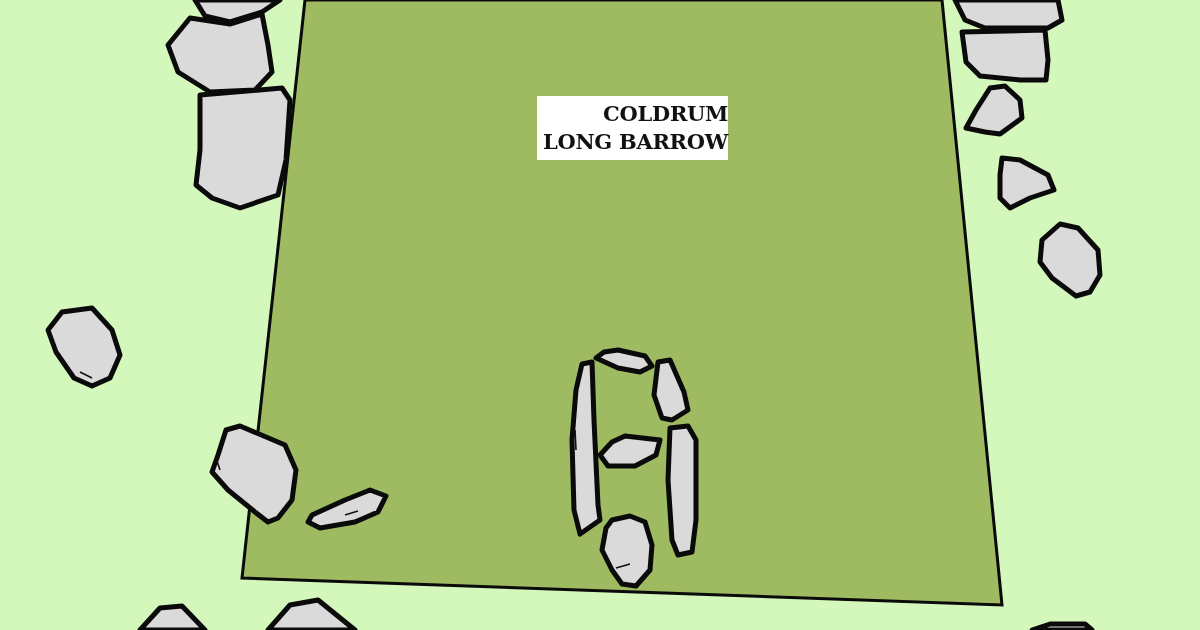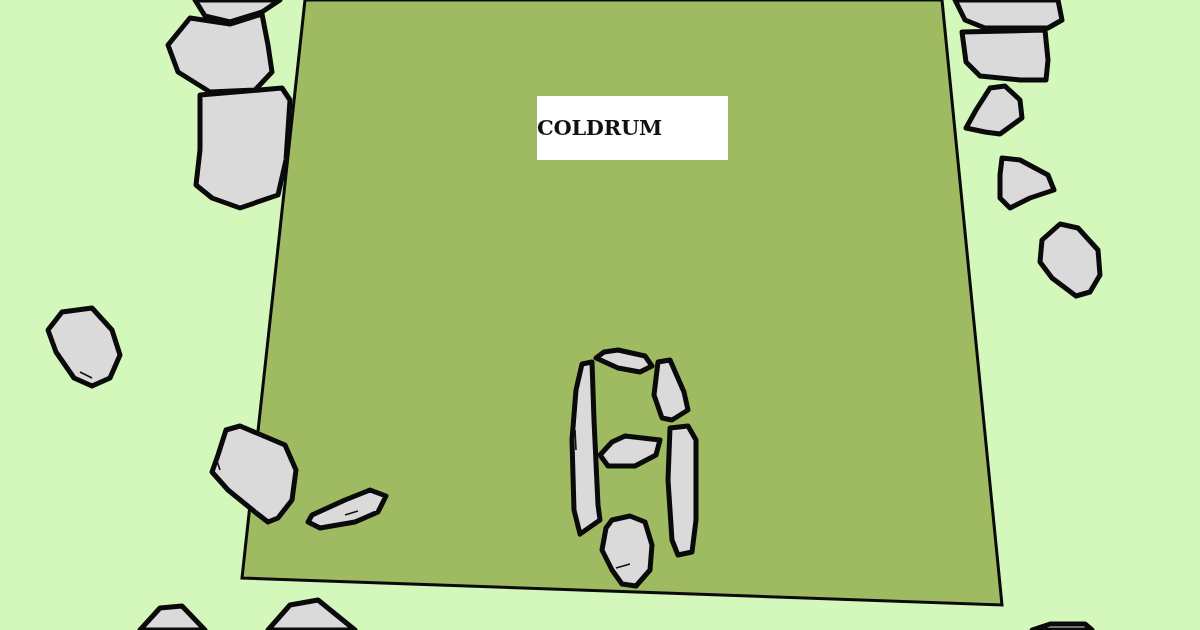--- a/index.html
+++ b/index.html
@@ -2,21 +2,21 @@
 <html><head>
 <meta charset="utf-8">
 <style>
   html, body { margin: 0; padding: 0; }
   body { width: 1200px; height: 630px; overflow: hidden; background: #d4f7bb; position: relative; }
   #canvas { position: absolute; left: 0; top: 0; width: 1200px; height: 630px; }
   .stone { fill: #dadada; stroke: #0a0a0a; stroke-width: 5; stroke-linejoin: round; }
   .crack { fill: none; stroke: #111; stroke-width: 1.6; }
   .label-box {
     position: absolute; left: 537px; top: 96px; width: 191px; height: 64px;
-    background: #ffffff; display: flex; flex-direction: column; align-items: flex-start; justify-content: center;
+    background: #ffffff; display: flex; flex-direction: column; align-items: flex-end; justify-content: center;
     font-family: "DejaVu Serif", "Liberation Serif", serif; font-weight: bold; color: #111;
     font-size: 21px; line-height: 28px; letter-spacing: -0.3px;
   }
 </style>
 </head>
 <body>
 
 <svg id="canvas" viewBox="0 0 1200 630" xmlns="http://www.w3.org/2000/svg">
 
   <polygon points="305,0 942,0 1002,605 242,578" fill="#9ebb62" stroke="#0a0a0a" stroke-width="3"></polygon>
@@ -51,13 +51,14 @@
     <path class="stone" d="M612,442 L625,436 L660,440 L656,455 L635,466 L608,466 L600,455 Z"></path>
     <path class="stone" d="M670,428 L688,426 L696,440 L696,520 L692,552 L678,555 L672,540 L668,480 Z"></path>
     <path class="stone" d="M612,520 L630,516 L645,522 L652,545 L650,570 L636,586 L622,584 L612,570 L602,550 L606,528 Z"></path>
     <path class="crack" d="M575,430 L576,450"></path>
     <path class="crack" d="M616,568 L630,564"></path>
   </g>
 </svg>
 
 <div class="label-box">
   <span>COLDRUM</span>
+  <span>LONG BARROW</span>
 </div>
 
 </body></html>

